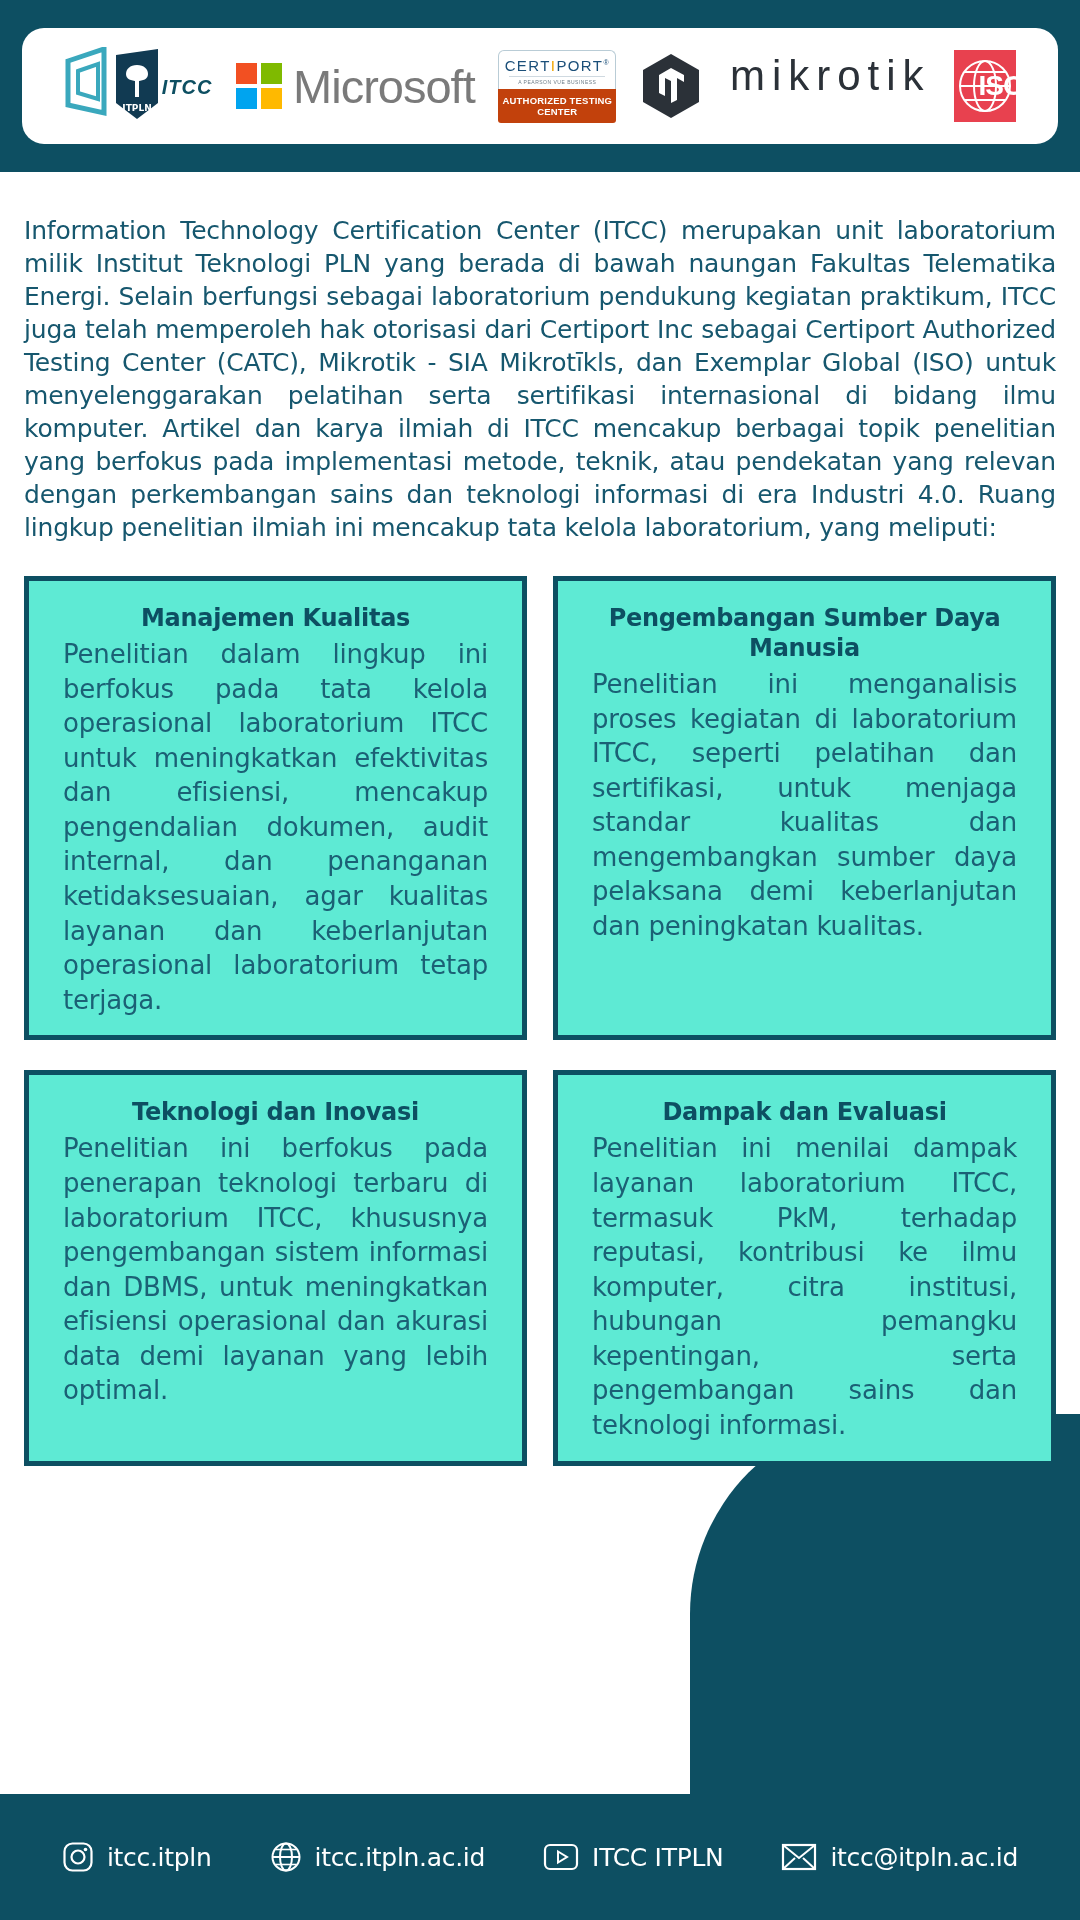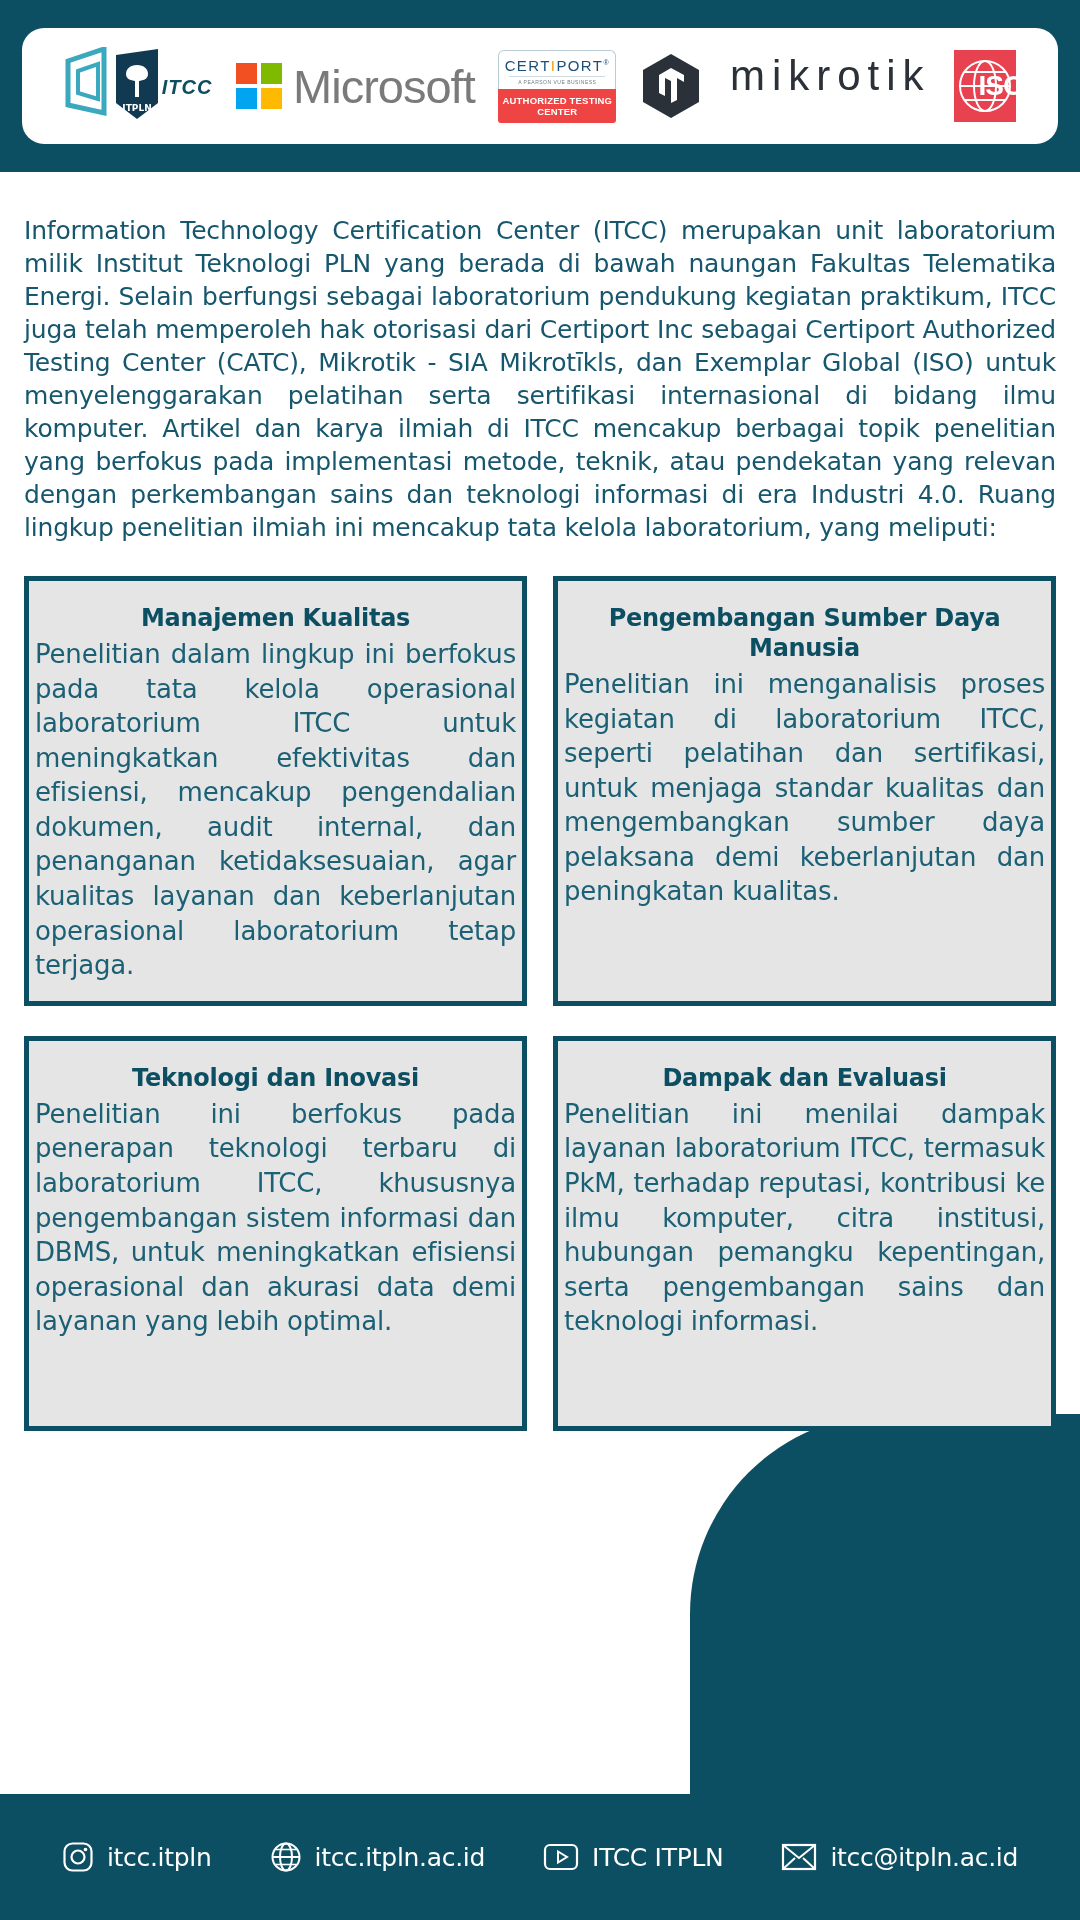--- a/index.html
+++ b/index.html
@@ -66,21 +66,21 @@
     font-size: 15px; color: #1b4f79; letter-spacing: 1.4px; font-weight: 500;
     line-height: 1;
   }
   .cp-name .bar { color: #f0a500; font-weight: 300; }
   .cp-rule { height: 1px; background: #cfd9e0; margin: 3px 6px 2px; }
   .cp-sub {
     font-family: "Liberation Sans", sans-serif;
     font-size: 5px; color: #6d7c88; letter-spacing: 0.5px;
   }
   .cp-band {
-    background: #ef4444; color: #fff; text-align: center;
+    background: #c2410c; color: #fff; text-align: center;
     font-family: "Liberation Sans", sans-serif;
     font-size: 9.5px; font-weight: bold; letter-spacing: 0.2px;
     padding: 6px 2px; border-radius: 0 0 3px 3px;
   }
 
   
   .logo-mikrotik { display: flex; align-items: flex-start; gap: 28px; }
   .mt-word {
     font-family: "Liberation Sans", sans-serif;
     font-size: 42px; color: #2b3138; letter-spacing: 7px; font-weight: 500;
@@ -112,22 +112,22 @@
   }
 
   .cards {
     margin-top: 32px;
     display: grid;
     grid-template-columns: 1fr 1fr;
     gap: 30px 26px;
   }
   .card {
     border: 5px solid #0d4f62;
-    background: #e5e5e5;
-    padding: 22px 6px 18px;
+    background: #5eead4;
+    padding: 22px 34px 18px;
     min-height: 395px;
   }
   .card.short { min-height: 320px; }
   .card-title {
     text-align: center;
     color: #0d4f62;
     font-family: "DejaVu Sans", sans-serif;
     font-weight: bold;
     font-size: 24px;
     line-height: 1.25;

